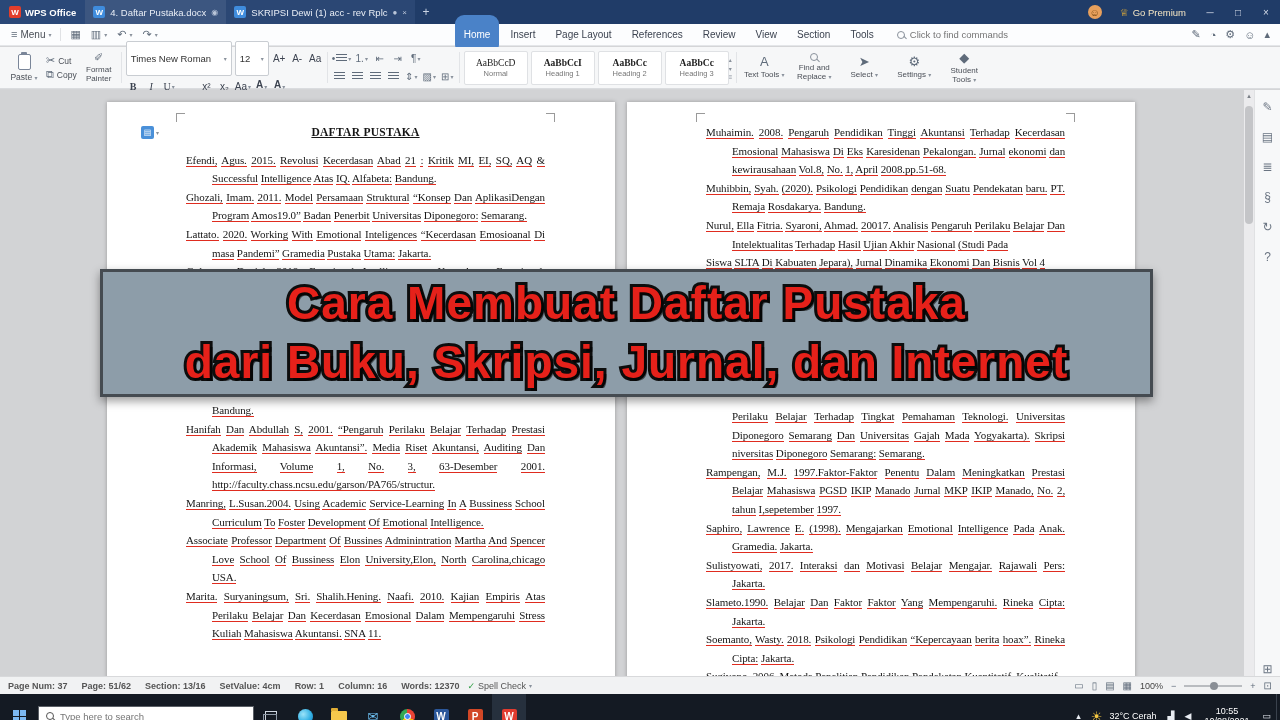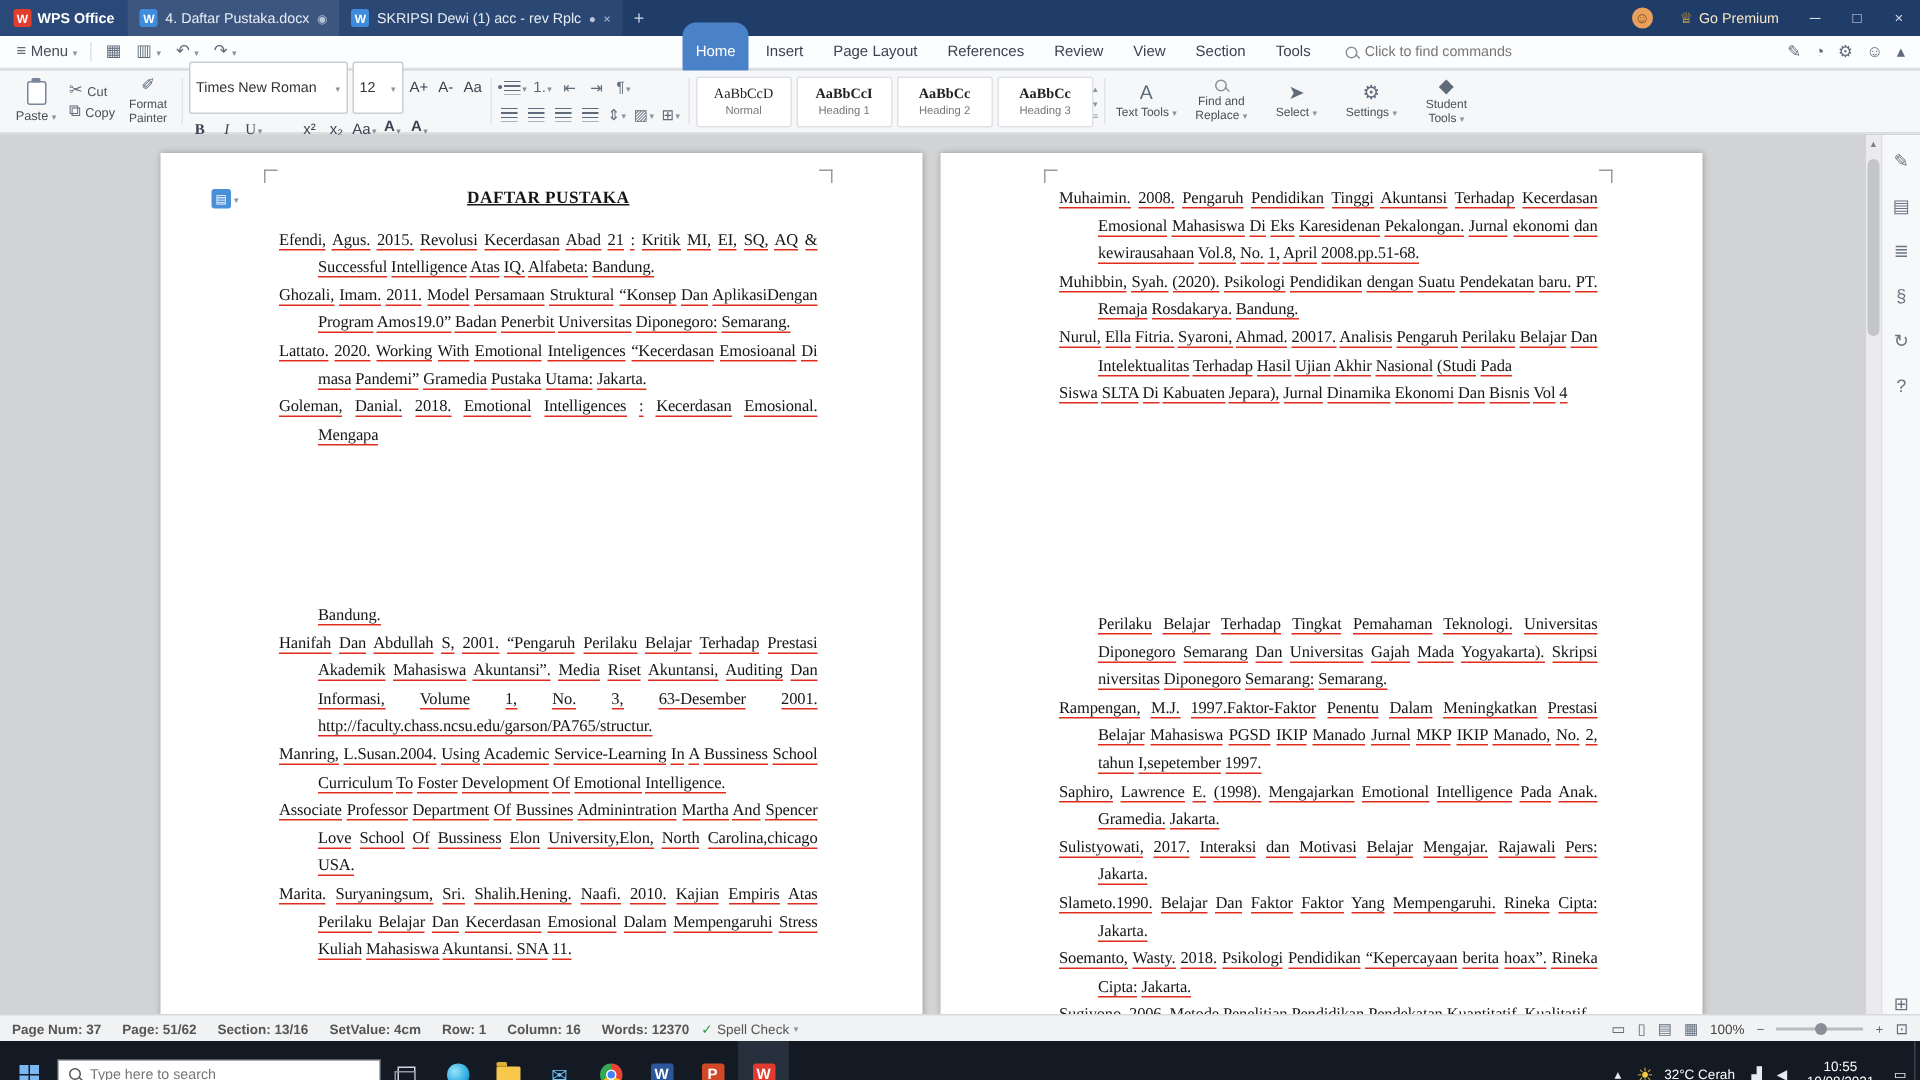--- a/index.html
+++ b/index.html
@@ -450,20 +450,24 @@
       <p class="entry cont"><span class="w">Perilaku</span> <span class="w">Belajar</span> <span class="w">Terhadap</span> <span class="w">Tingkat</span> <span class="w">Pemahaman</span> <span class="w">Teknologi.</span> <span class="w">Universitas</span> <span class="w">Diponegoro</span> <span class="w">Semarang</span> <span class="w">Dan</span> <span class="w">Universitas</span> <span class="w">Gajah</span> <span class="w">Mada</span> <span class="w">Yogyakarta).</span> <span class="w">Skripsi</span> <span class="w">niversitas</span> <span class="w">Diponegoro</span> <span class="w">Semarang:</span> <span class="w">Semarang.</span></p>
           <p class="entry hang"><span class="w">Rampengan,</span> <span class="w">M.J.</span> <span class="w">1997.Faktor-Faktor</span> <span class="w">Penentu</span> <span class="w">Dalam</span> <span class="w">Meningkatkan</span> <span class="w">Prestasi</span> <span class="w">Belajar</span> <span class="w">Mahasiswa</span> <span class="w">PGSD</span> <span class="w">IKIP</span> <span class="w">Manado</span> <span class="w">Jurnal</span> <span class="w">MKP</span> <span class="w">IKIP</span> <span class="w">Manado,</span> <span class="w">No.</span> <span class="w">2,</span> <span class="w">tahun</span> <span class="w">I,sepetember</span> <span class="w">1997.</span></p>
           <p class="entry hang"><span class="w">Saphiro,</span> <span class="w">Lawrence</span> <span class="w">E.</span> <span class="w">(1998).</span> <span class="w">Mengajarkan</span> <span class="w">Emotional</span> <span class="w">Intelligence</span> <span class="w">Pada</span> <span class="w">Anak.</span> <span class="w">Gramedia.</span> <span class="w">Jakarta.</span></p>
           <p class="entry hang"><span class="w">Sulistyowati,</span> <span class="w">2017.</span> <span class="w">Interaksi</span> <span class="w">dan</span> <span class="w">Motivasi</span> <span class="w">Belajar</span> <span class="w">Mengajar.</span> <span class="w">Rajawali</span> <span class="w">Pers:</span> <span class="w">Jakarta.</span></p>
           <p class="entry hang"><span class="w">Slameto.1990.</span> <span class="w">Belajar</span> <span class="w">Dan</span> <span class="w">Faktor</span> <span class="w">Faktor</span> <span class="w">Yang</span> <span class="w">Mempengaruhi.</span> <span class="w">Rineka</span> <span class="w">Cipta:</span> <span class="w">Jakarta.</span></p>
           <p class="entry hang"><span class="w">Soemanto,</span> <span class="w">Wasty.</span> <span class="w">2018.</span> <span class="w">Psikologi</span> <span class="w">Pendidikan</span> <span class="w">“Kepercayaan</span> <span class="w">berita</span> <span class="w">hoax”.</span> <span class="w">Rineka</span> <span class="w">Cipta:</span> <span class="w">Jakarta.</span></p>
           <p class="entry hang"><span class="w">Sugiyono.</span> <span class="w">2006.</span> <span class="w">Metode</span> <span class="w">Penelitian</span> <span class="w">Pendidikan</span> <span class="w">Pendekatan</span> <span class="w">Kuantitatif,</span> <span class="w">Kualitatif,</span></p>
         </div>
     </div>
 
+    <div class="banner">
+      <div class="banner-line">Cara Membuat Daftar Pustaka</div>
+      <div class="banner-line">dari Buku, Skripsi, Jurnal, dan Internet</div>
+    </div>
 
     <div class="vscroll">
       <div class="scrollarrow">▴</div>
       <div class="vthumb"></div>
     </div>
 
     <div class="sidestrip">
       <span>✎</span>
       <span>▤</span>
       <span>≣</span>

